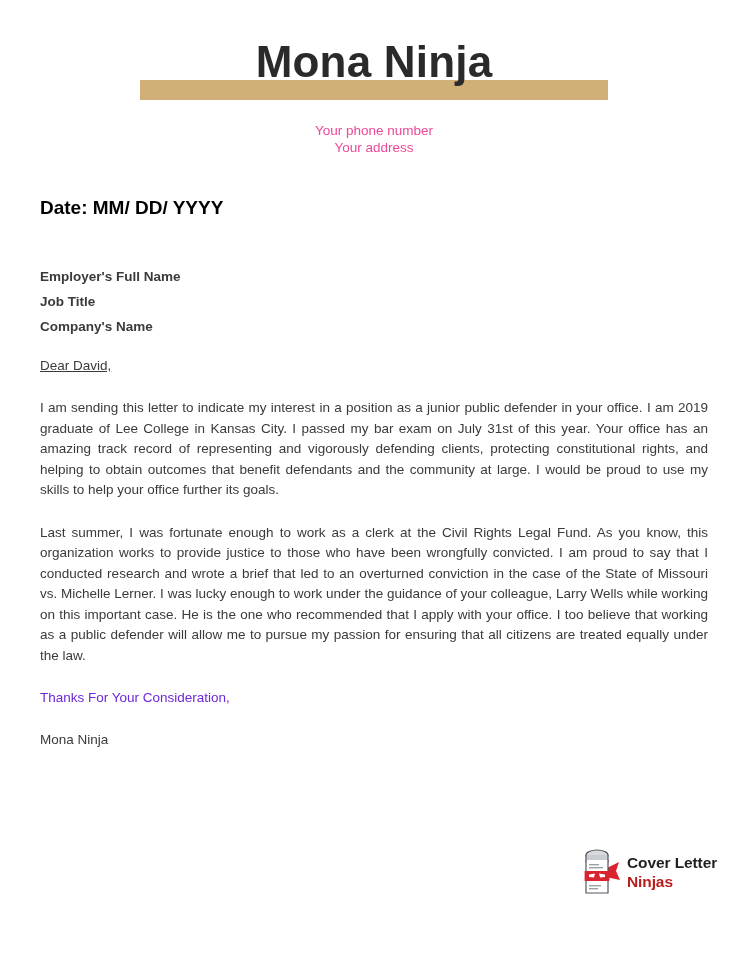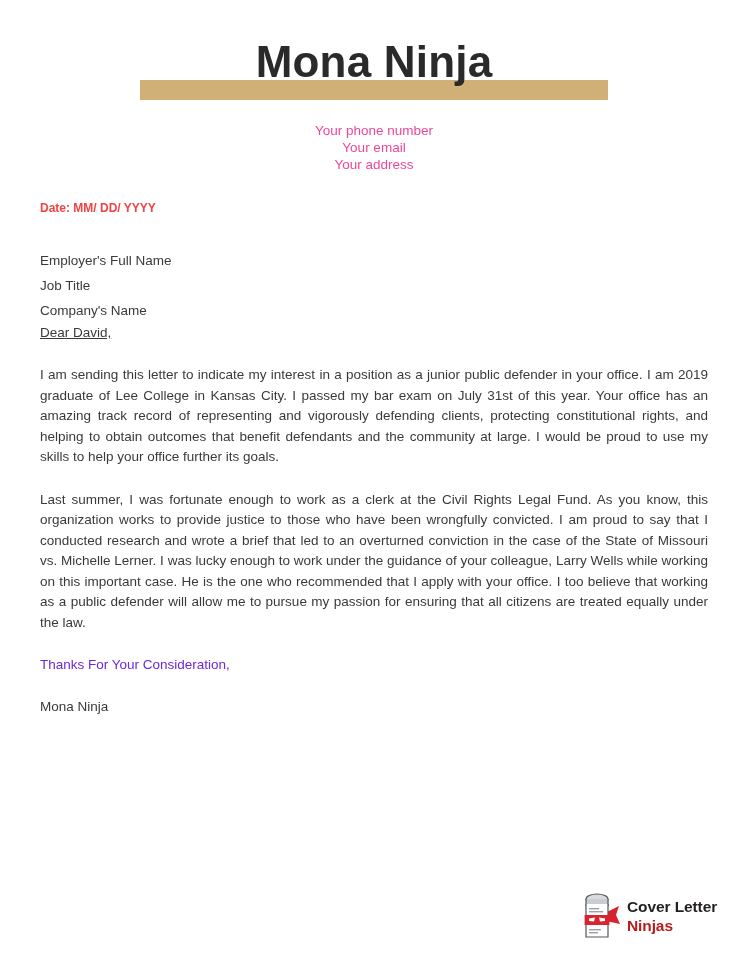--- a/index.html
+++ b/index.html
@@ -62,31 +62,33 @@
 
   
   .content {
     position: absolute;
     left: 40px;
     top: 198px;
     width: 668px;
   }
 
   .date-line {
-    font-size: 12px;
-    font-weight: bold;
-    color: #ef4444;
-    line-height: 20px;
-    margin-bottom: 30px;
+    font-size: 19px;
+    font-weight: bold;
+    color: #000000;
+    line-height: 20px;
+    margin-bottom: 46px;
   }
 
   .recipient {
     font-size: 13.5px;
     line-height: 25px;
     color: #3a3a3a;
+    margin-bottom: 17px;
+    font-weight: bold;
   }
 
   .salutation {
     font-size: 13.5px;
     line-height: 20px;
     color: #3a3a3a;
     margin-bottom: 22px;
     text-decoration: underline;
   }
 
@@ -108,21 +110,21 @@
   .signature {
     font-size: 13.5px;
     line-height: 20px;
     color: #3a3a3a;
   }
 
   
   .logo {
     position: absolute;
     left: 575px;
-    top: 890px;
+    top: 846px;
     width: 145px;
     height: 52px;
     display: flex;
     align-items: center;
   }
   .logo-icon {
     width: 46px;
     height: 50px;
     flex: 0 0 46px;
   }
@@ -151,21 +153,20 @@
 
 <div class="page">
 
   <div class="header">
     <div class="name-bar"></div>
     <div class="name">Mona Ninja</div>
   </div>
 
   <div class="contact">
     <div>Your phone number</div>
-    <div>Your email</div>
     <div>Your address</div>
   </div>
 
   <div class="content">
 
     <div class="date-line">Date: MM/ DD/ YYYY</div>
 
     <div class="recipient">
       <div>Employer's Full Name</div>
       <div>Job Title</div>

